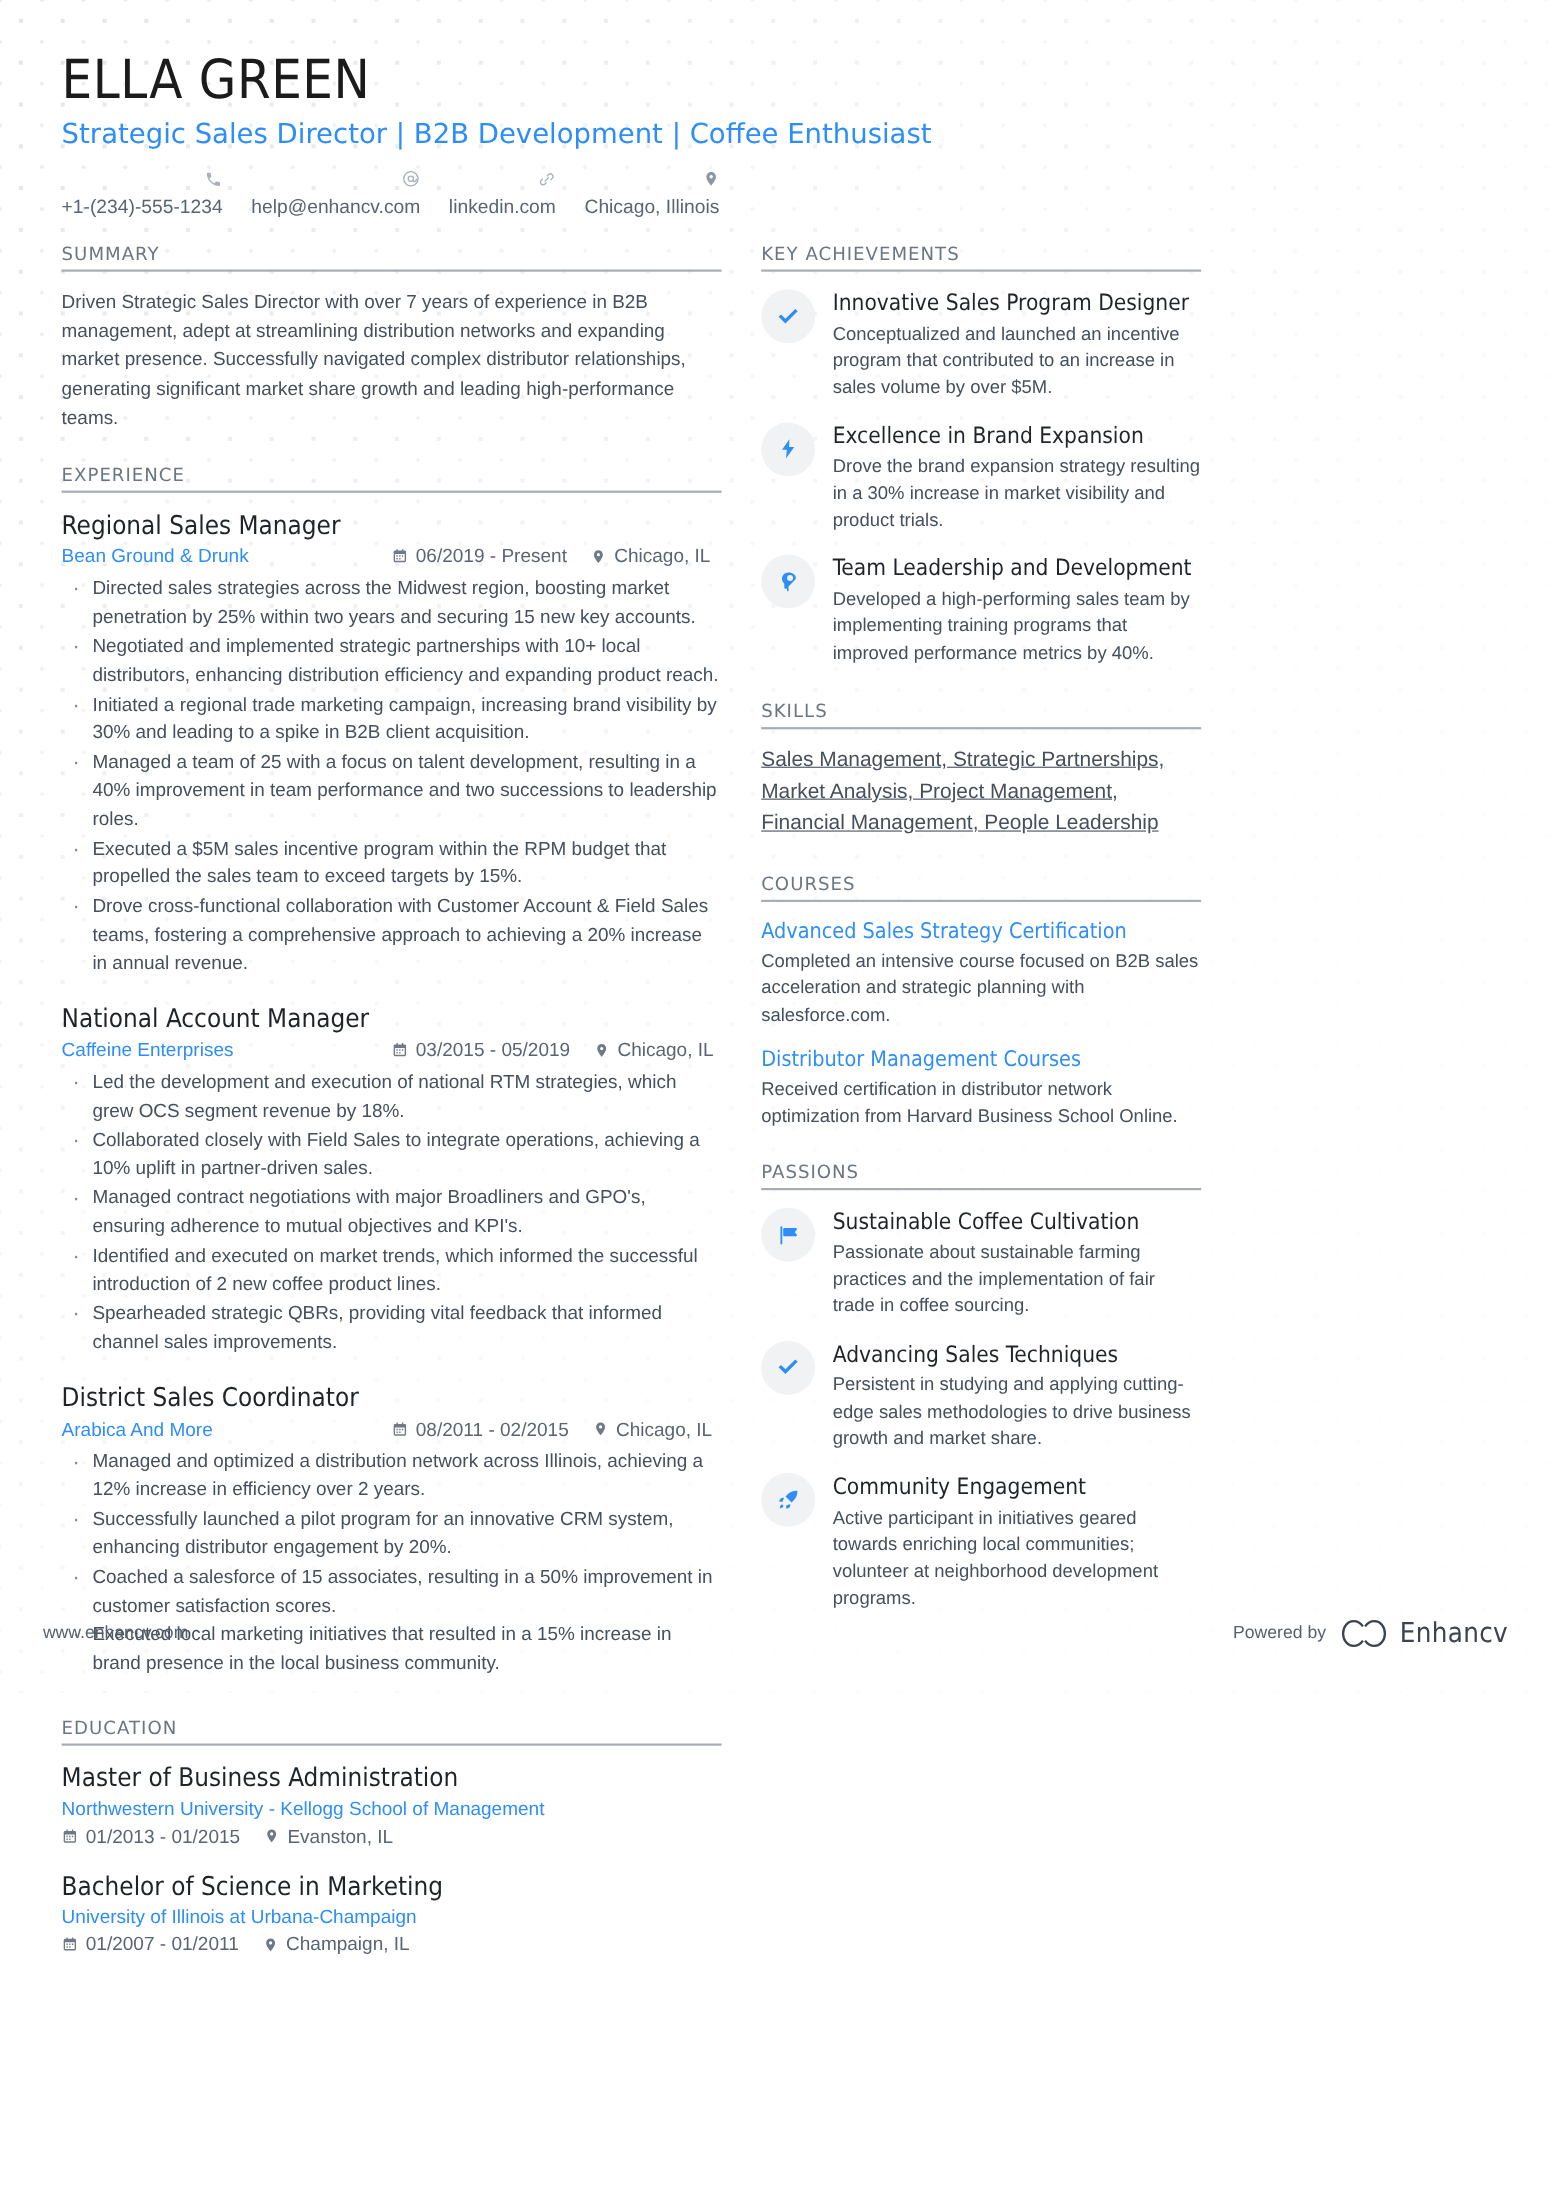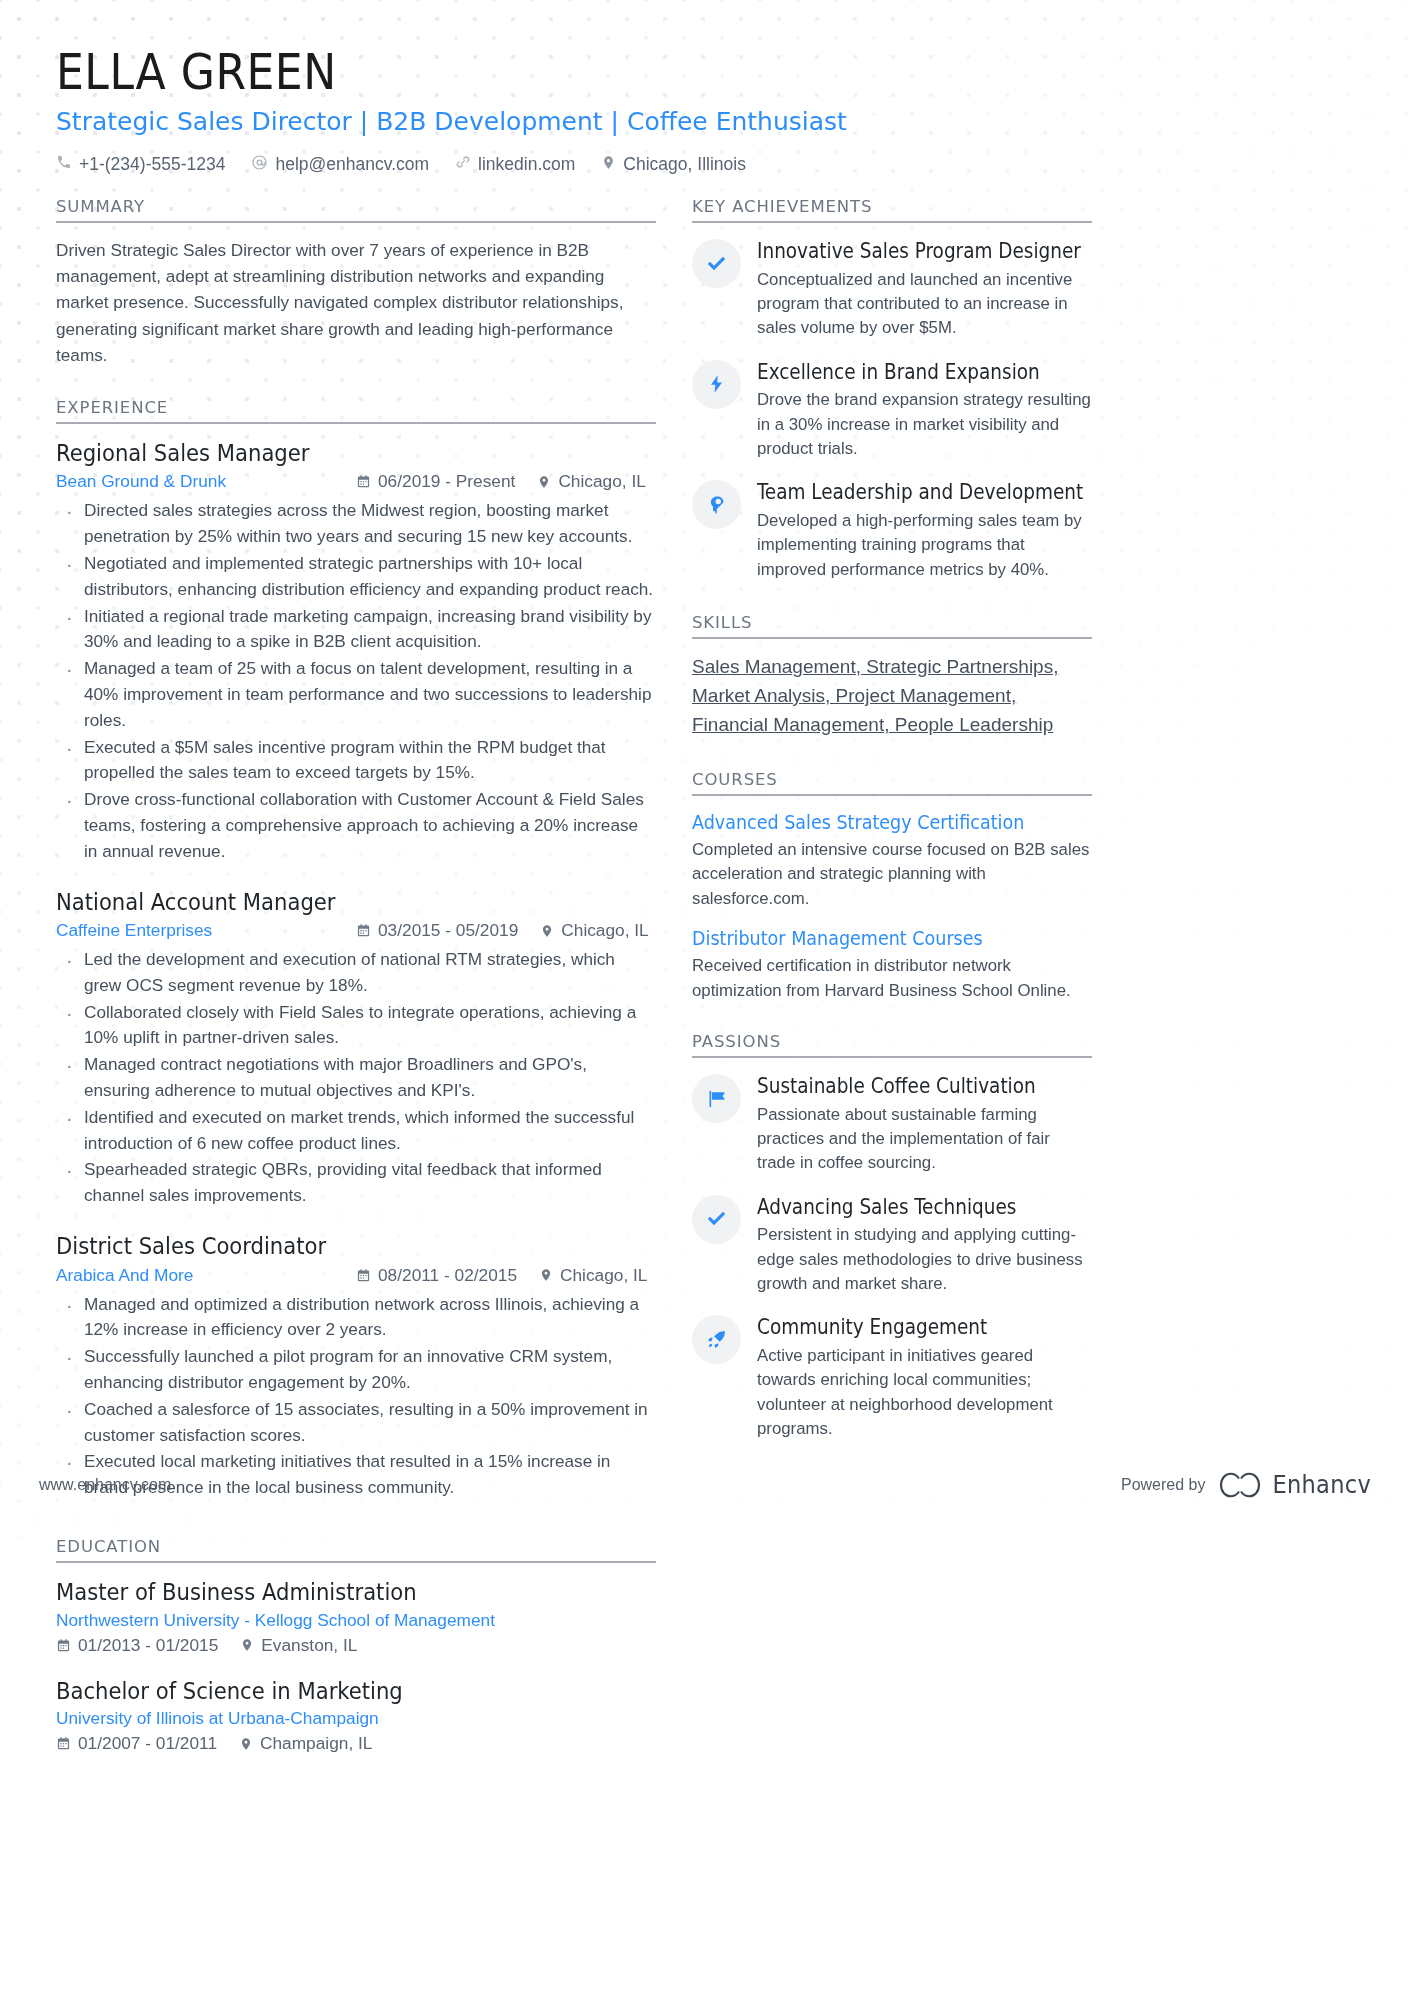--- a/index.html
+++ b/index.html
@@ -69,23 +69,24 @@
     margin-top: 17px;
     display: flex;
     align-items: center;
     gap: 26px;
     font-size: 17.5px;
     color: #5a6472;
     flex-wrap: wrap;
   }
   .contact-item {
     display: flex;
-    align-items: flex-start;
+    align-items: flex-end;
     gap: 7px;
     white-space: nowrap;
+    flex-direction: column;
   }
   .contact-item .ico {
     color: #a9b1bb;
     display: inline-flex;
     align-items: center;
     line-height: 1;
   }
   .contact-item .ico svg { display: block; }
 
   
@@ -405,21 +406,21 @@
                     <path d="M12 2C8.1 2 5 5.1 5 9c0 5.2 7 13 7 13s7-7.8 7-13c0-3.9-3.1-7-7-7zm0 9.5A2.5 2.5 0 1 1 12 6.5a2.5 2.5 0 0 1 0 5z"></path>
                   </svg>
                 </span>
                 <span>Chicago, IL</span>
               </span>
             </div>
             <ul class="bullets">
               <li>Led the development and execution of national RTM strategies, which grew OCS segment revenue by 18%.</li>
               <li>Collaborated closely with Field Sales to integrate operations, achieving a 10% uplift in partner-driven sales.</li>
               <li>Managed contract negotiations with major Broadliners and GPO's, ensuring adherence to mutual objectives and KPI's.</li>
-              <li>Identified and executed on market trends, which informed the successful introduction of 6 new coffee product lines.</li>
+              <li>Identified and executed on market trends, which informed the successful introduction of 2 new coffee product lines.</li>
               <li>Spearheaded strategic QBRs, providing vital feedback that informed channel sales improvements.</li>
             </ul>
           </div>
 
           <div class="job">
             <div class="job-title">District Sales Coordinator</div>
             <div class="job-meta">
               <span class="job-company">Arabica And More</span>
               <span class="meta-piece">
                 <span class="ico">

